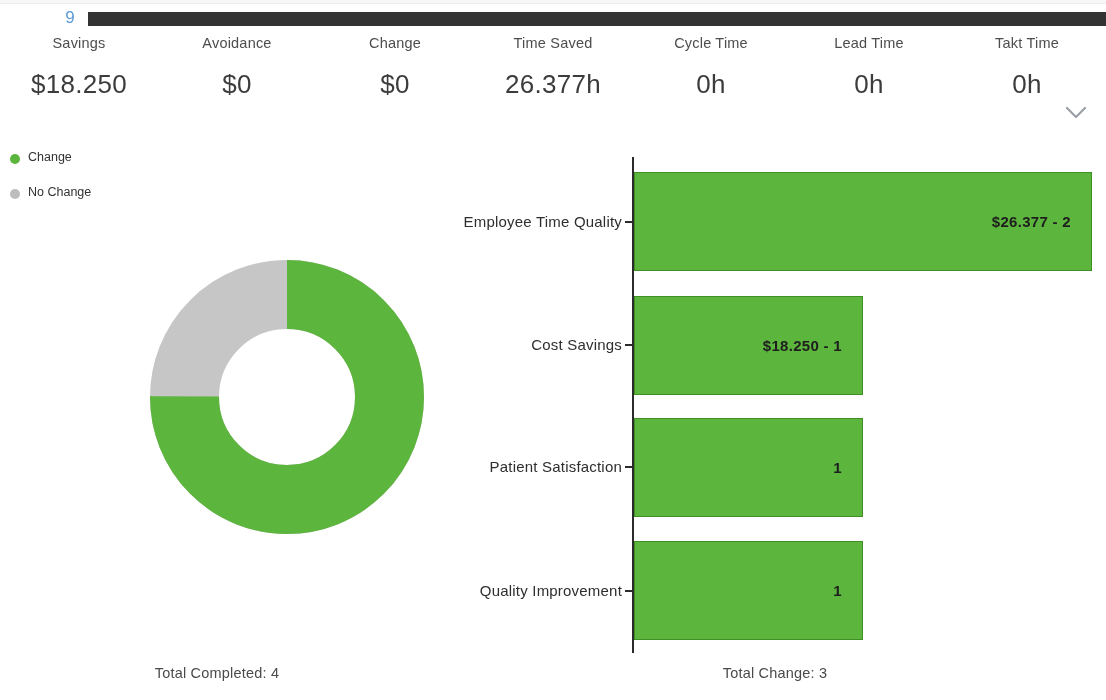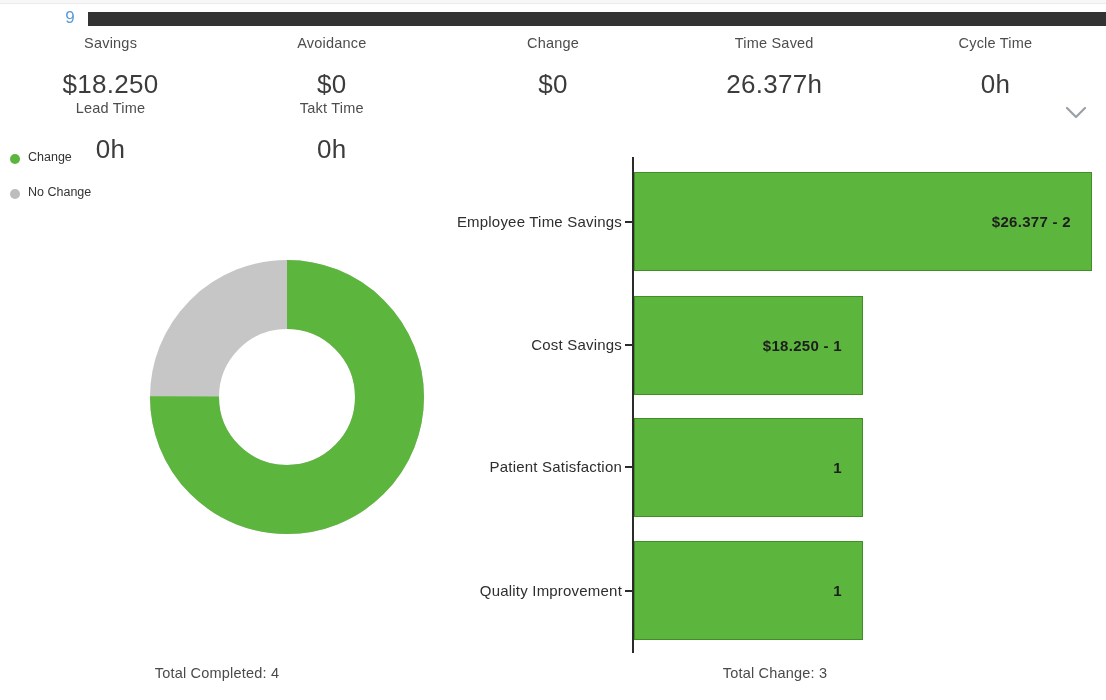--- a/index.html
+++ b/index.html
@@ -8,21 +8,21 @@
   .stage { position:relative; width:1106px; height:700px; background:#fff; overflow:hidden; }
 
   .top-strip { position:absolute; left:0; top:0; width:1106px; height:4px;
                background:#f7f7f7; border-bottom:1px solid #ececec; }
 
   .hdr-count { position:absolute; left:58px; top:8px; width:24px; text-align:center;
                font-size:17px; color:#5B9BD5; }
   .hdr-bar { position:absolute; left:88px; top:12px; width:1018px; height:14px; background:#333333; }
 
   .kpi-row { position:absolute; left:0; top:35px; width:1106px; display:grid;
-             grid-template-columns:repeat(5,1fr); }
+             grid-template-columns:repeat(7,1fr); }
   .kpi { text-align:center; }
   .kpi .k-label { font-size:14.5px; color:#4d4d4d; letter-spacing:.2px; }
   .kpi .k-value { font-size:26px; color:#3c3c3c; margin-top:18px; letter-spacing:.3px; }
 
   .chevron { position:absolute; left:1062px; top:103px; width:28px; height:20px; cursor:pointer; }
 
   .legend { position:absolute; left:10px; top:150px; }
   .legend-item { display:flex; align-items:flex-end; height:14px; margin-bottom:21px; cursor:pointer; }
   .legend-dot { width:10px; height:10px; border-radius:50%; margin-right:8px; flex:0 0 auto; }
   .legend-label { font-size:12.5px; color:#333; }
@@ -109,21 +109,21 @@
   </svg>
 
   <div>
     <div class="axis"></div>
 
     <div class="tick tick-0"></div>
     <div class="tick tick-1"></div>
     <div class="tick tick-2"></div>
     <div class="tick tick-3"></div>
 
-    <div class="cat-label cat-0">Employee Time Savings</div>
+    <div class="cat-label cat-0">Employee Time Quality</div>
     <div class="cat-label cat-1">Cost Savings</div>
     <div class="cat-label cat-2">Patient Satisfaction</div>
     <div class="cat-label cat-3">Quality Improvement</div>
 
     <div class="bar bar-0" style="width: 458px; background: rgb(92, 181, 60);">
       <span class="bar-value">$26.377 - 2</span>
     </div>
     <div class="bar bar-1" style="width: 229px; background: rgb(92, 181, 60); text-align: center;">
       <span class="bar-value">$18.250 - 1</span>
     </div>

